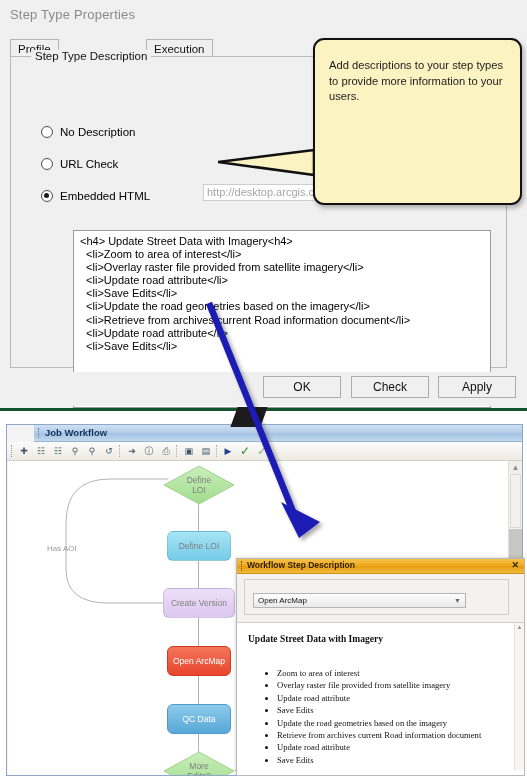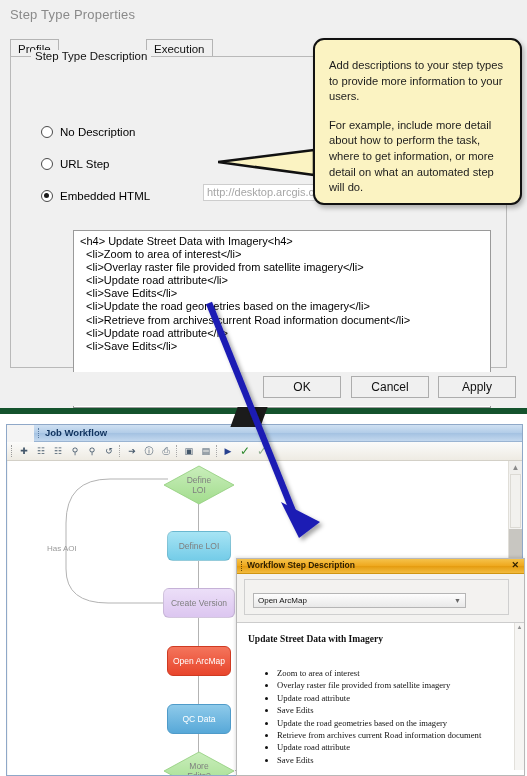--- a/index.html
+++ b/index.html
@@ -14,21 +14,21 @@
     font-size: 11px;
     color: #000;
   }
 
   
   #step-type-properties {
     position: absolute;
     left: 0; top: 0;
     width: 527px; height: 408px;
     background: #f0f0f0;
-    border-bottom: 6px solid #14532d;
+    border-bottom: 3px solid #14532d;
     overflow: hidden;
   }
   .dlg-title {
     position: absolute;
     left: 10px; top: 7px;
     font-size: 13px;
     color: #8a8a8a;
     letter-spacing: .2px;
     white-space: nowrap;
   }
@@ -543,21 +543,21 @@
     <div class="groupbox">
       <div class="groupbox-title">Step Type Description</div>
 
       <div class="radio-row r0">
         <span class="rdo"></span>
         <span class="rlabel">No Description</span>
       </div>
 
       <div class="radio-row r1">
         <span class="rdo"></span>
-        <span class="rlabel">URL Step</span>
+        <span class="rlabel">URL Check</span>
       </div>
 
       <div class="radio-row r2 checked">
         <span class="rdo"></span>
         <span class="rlabel">Embedded HTML</span>
       </div>
 
       <div class="url-input" title="http://desktop.arcgis.com">http://desktop.arcgis.com</div>
 
       <div class="html-area">
@@ -573,33 +573,32 @@
         <div class="hscroll">
           <div class="arr left">◀</div>
           <div class="arr right">▶</div>
         </div>
       </div>
     </div>
   </div>
 
   <div class="btnrow">
     <div class="btn btn-ok">OK</div>
-    <div class="btn btn-cancel">Cancel</div>
+    <div class="btn btn-cancel">Check</div>
     <div class="btn btn-apply">Apply</div>
   </div>
 </div>
 
 <svg id="callout-tail" viewBox="0 0 100 30">
   <path d="M 96 2 L 0 14 L 96 27 Z" fill="#fbf3c2" stroke="#111" stroke-width="2.5" stroke-linejoin="round"></path>
 </svg>
 
 <div id="callout">
   <div class="callout-text">
     <p>Add descriptions to your step types to provide more information to your users.</p>
-    <p>For example, include more detail about how to perform the task, where to get information, or more detail on what an automated step will do.</p>
   </div>
 </div>
 
 <div id="black-tab"></div>
 <svg id="blue-arrow" viewBox="0 0 527 300">
   <defs>
     <filter id="arrowShadow" x="-20%" y="-20%" width="150%" height="150%">
       <feDropShadow dx="3" dy="3" stdDeviation="2.2" flood-color="#000" flood-opacity="0.35"></feDropShadow>
     </filter>
   </defs>

